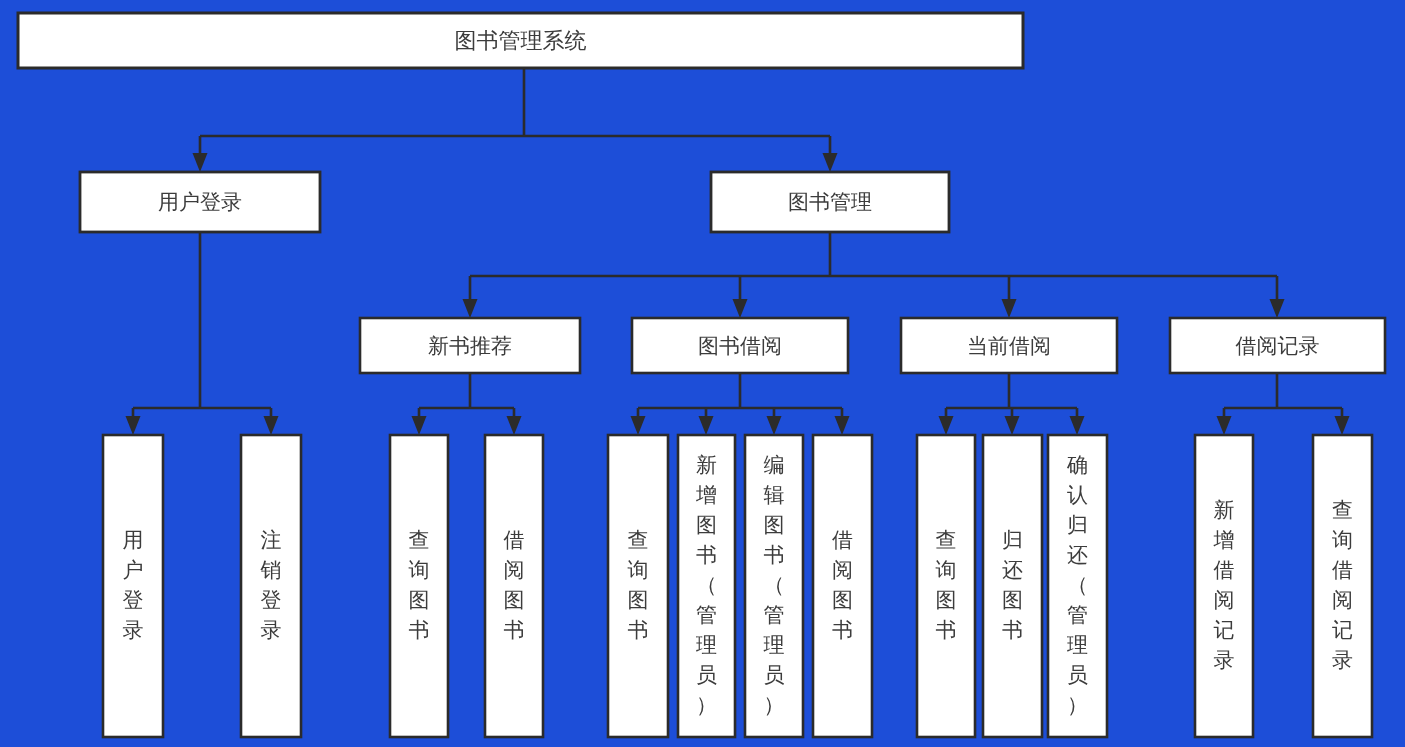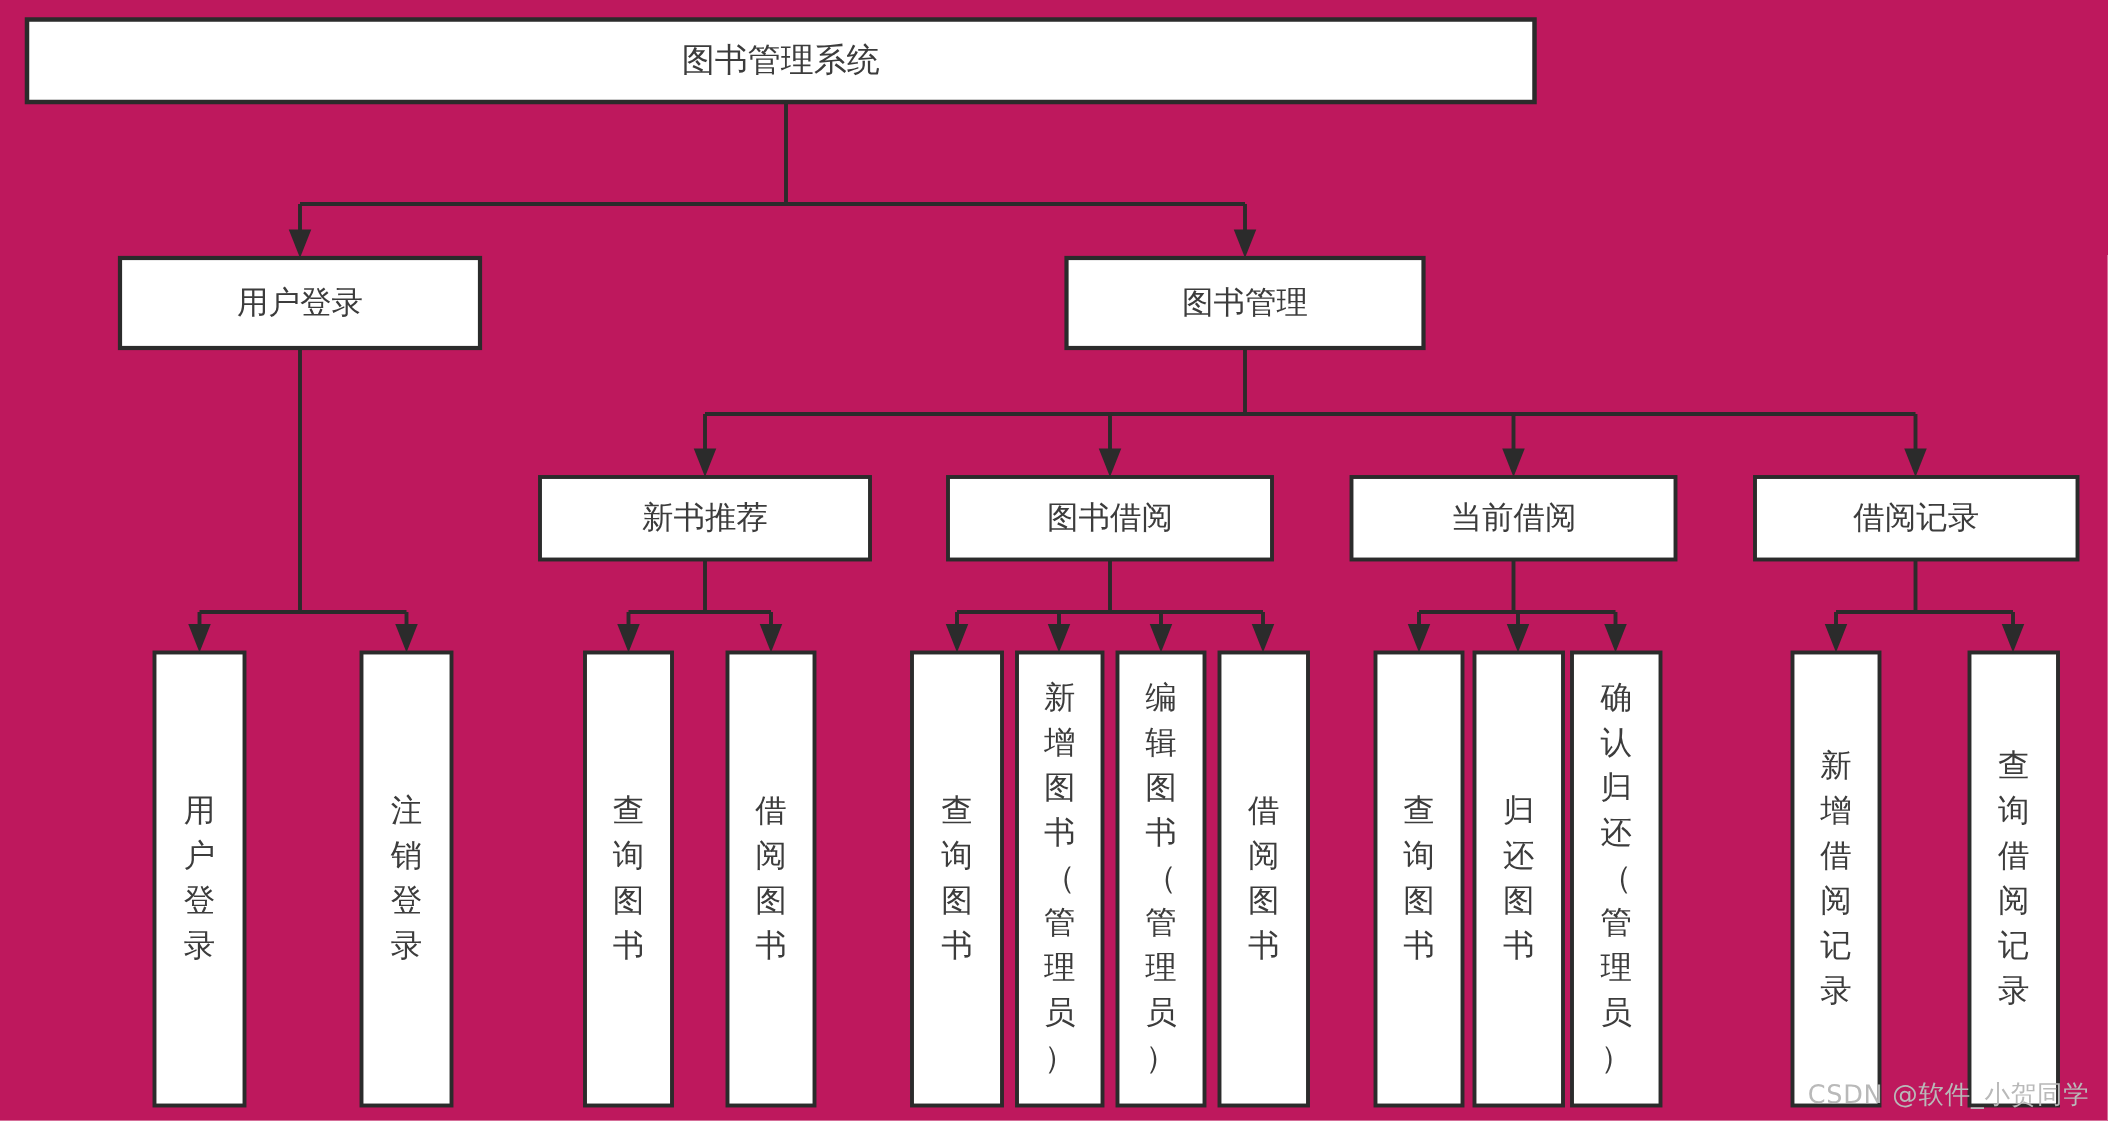--- a/index.html
+++ b/index.html
@@ -11,21 +11,21 @@
   body {
     width: 1405px;
     height: 747px;
     font-family: "DejaVu Sans", "Liberation Sans", sans-serif;
     overflow: hidden;
   }
   #diagram-root {
     position: relative;
     width: 1405px;
     height: 747px;
-    background: #be185d;
+    background: #1d4ed8;
   }
   svg#structure-chart {
     position: absolute;
     left: 0;
     top: 0;
     width: 1405px;
     height: 747px;
     display: block;
   }
   .node-rect {
@@ -226,14 +226,13 @@
         <g>
           <rect x="1195" y="435" width="58" height="302" class="node-rect level-3"></rect>
           <text x="1224" y="511" class="vert-label"><tspan x="1224" y="511">新</tspan><tspan x="1224" y="541">增</tspan><tspan x="1224" y="571">借</tspan><tspan x="1224" y="601">阅</tspan><tspan x="1224" y="631">记</tspan><tspan x="1224" y="661">录</tspan></text>
         </g>
         <g>
           <rect x="1313" y="435" width="59" height="302" class="node-rect level-3"></rect>
           <text x="1342.5" y="511" class="vert-label"><tspan x="1342.5" y="511">查</tspan><tspan x="1342.5" y="541">询</tspan><tspan x="1342.5" y="571">借</tspan><tspan x="1342.5" y="601">阅</tspan><tspan x="1342.5" y="631">记</tspan><tspan x="1342.5" y="661">录</tspan></text>
         </g>
       </g>
   </svg>
-  <div class="watermark">CSDN @软件_小贺同学</div>
 </div>
 
 </body></html>

